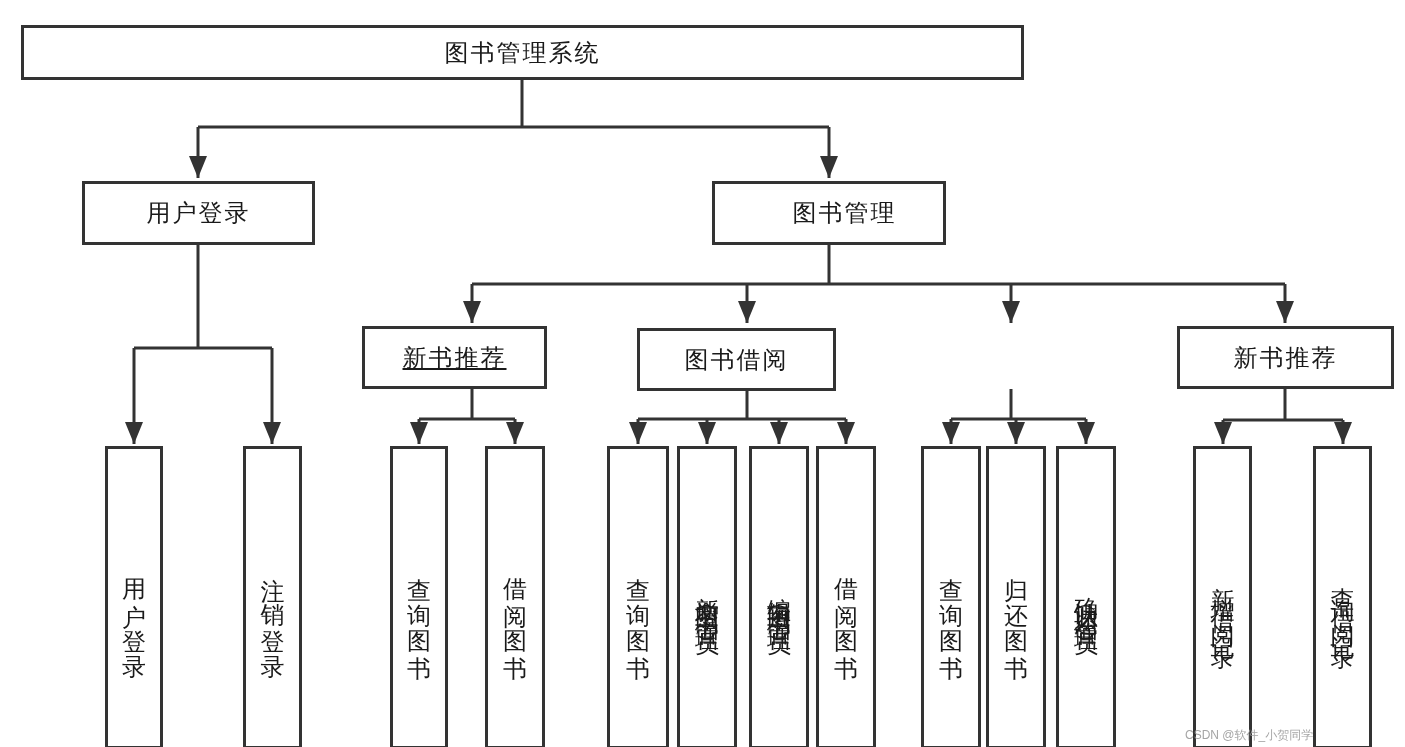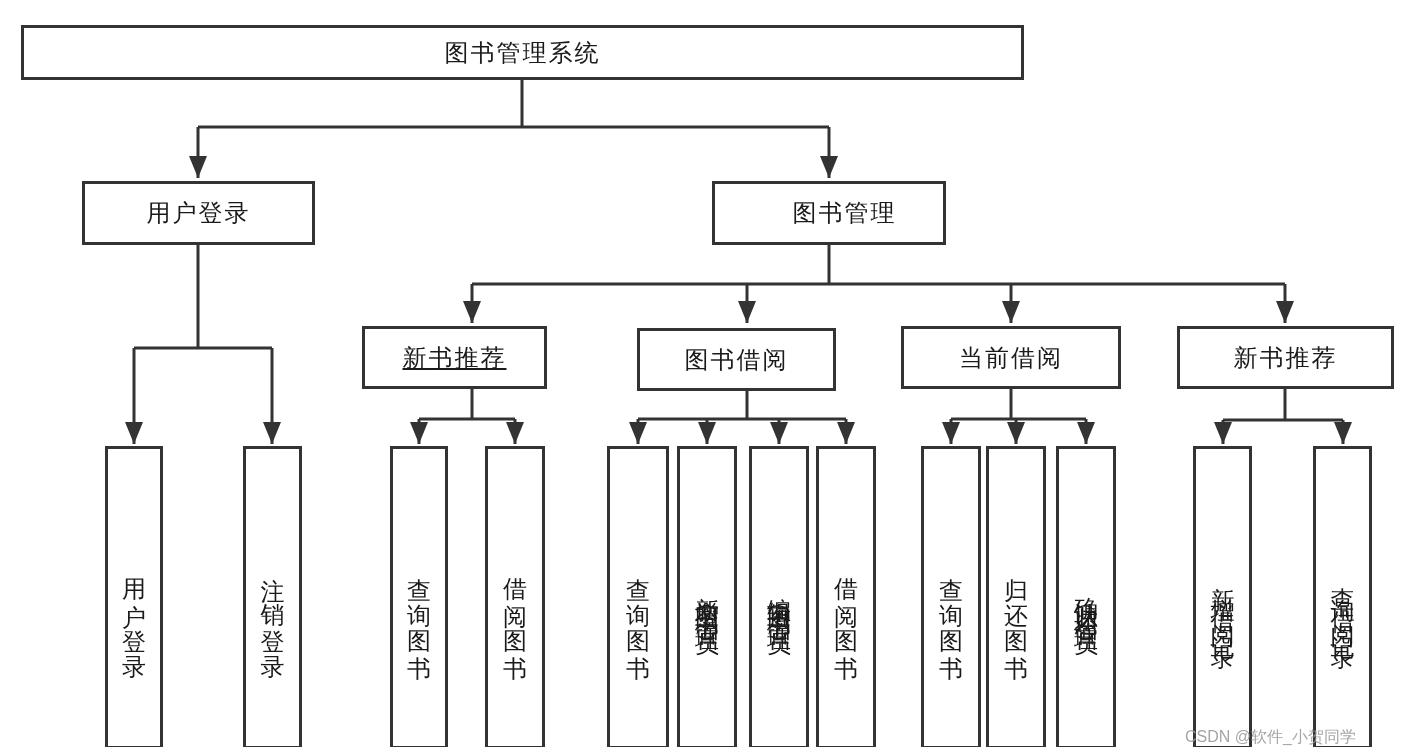--- a/index.html
+++ b/index.html
@@ -41,21 +41,21 @@
     line-height: 1;
     white-space: nowrap;
   }
   .ls4 { letter-spacing: 26px; margin-top: 26px; }
   .ls6 { letter-spacing: 12px; margin-top: 12px; }
   .ls9 { letter-spacing: 5px;  margin-top: 5px; }
   .watermark {
     position: absolute;
     left: 1185px;
     top: 715px;
-    font-size: 16px;
+    font-size: 12px;
     color: #9b9b9b;
     opacity: 0.9;
     white-space: nowrap;
     z-index: 5;
   }
 </style>
 </head>
 <body>
 
 <div class="canvas">
@@ -113,23 +113,20 @@
   <div class="box h" style="left:712px; top:169px; width:234px; height:64px;padding-left:31px;">
     <span>图书管理</span>
   </div>
 
   <div class="box h" style="left:362px; top:314px; width:185px; height:63px;text-decoration:underline;">
     <span>新书推荐</span>
   </div>
   <div class="box h" style="left:637px; top:316px; width:199px; height:63px;">
     <span>图书借阅</span>
   </div>
-  <div class="box h" style="left:901px; top:314px; width:220px; height:63px;">
-    <span>当前借阅</span>
-  </div>
   <div class="box h" style="left:1177px; top:314px; width:217px; height:63px;">
     <span>新书推荐</span>
   </div>
 
   <div class="box v" style="left:105px; top:434px; width:58px; height:303px;">
     <span class="ls4">用户登录</span>
   </div>
   <div class="box v" style="left:243px; top:434px; width:59px; height:303px;">
     <span class="ls4">注销登录</span>
   </div>

